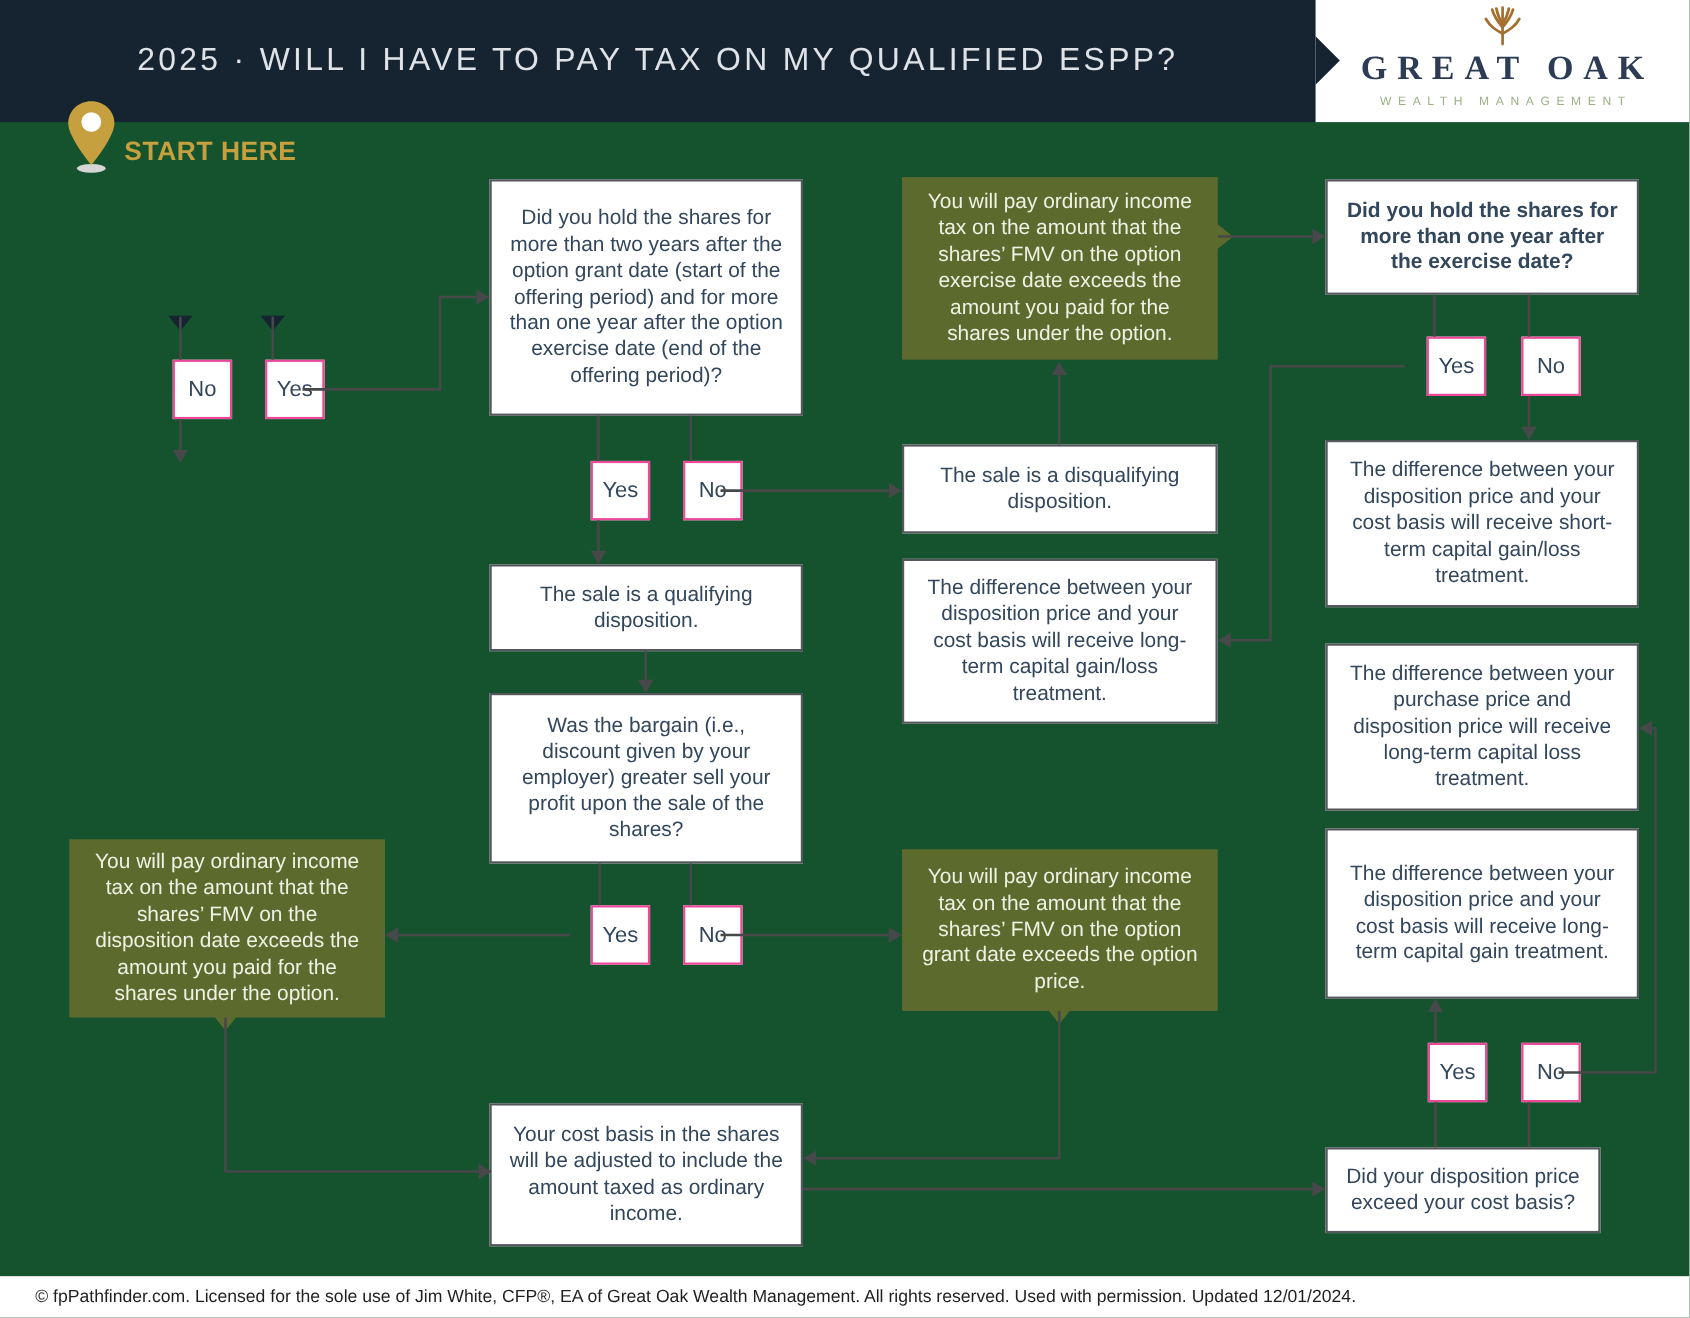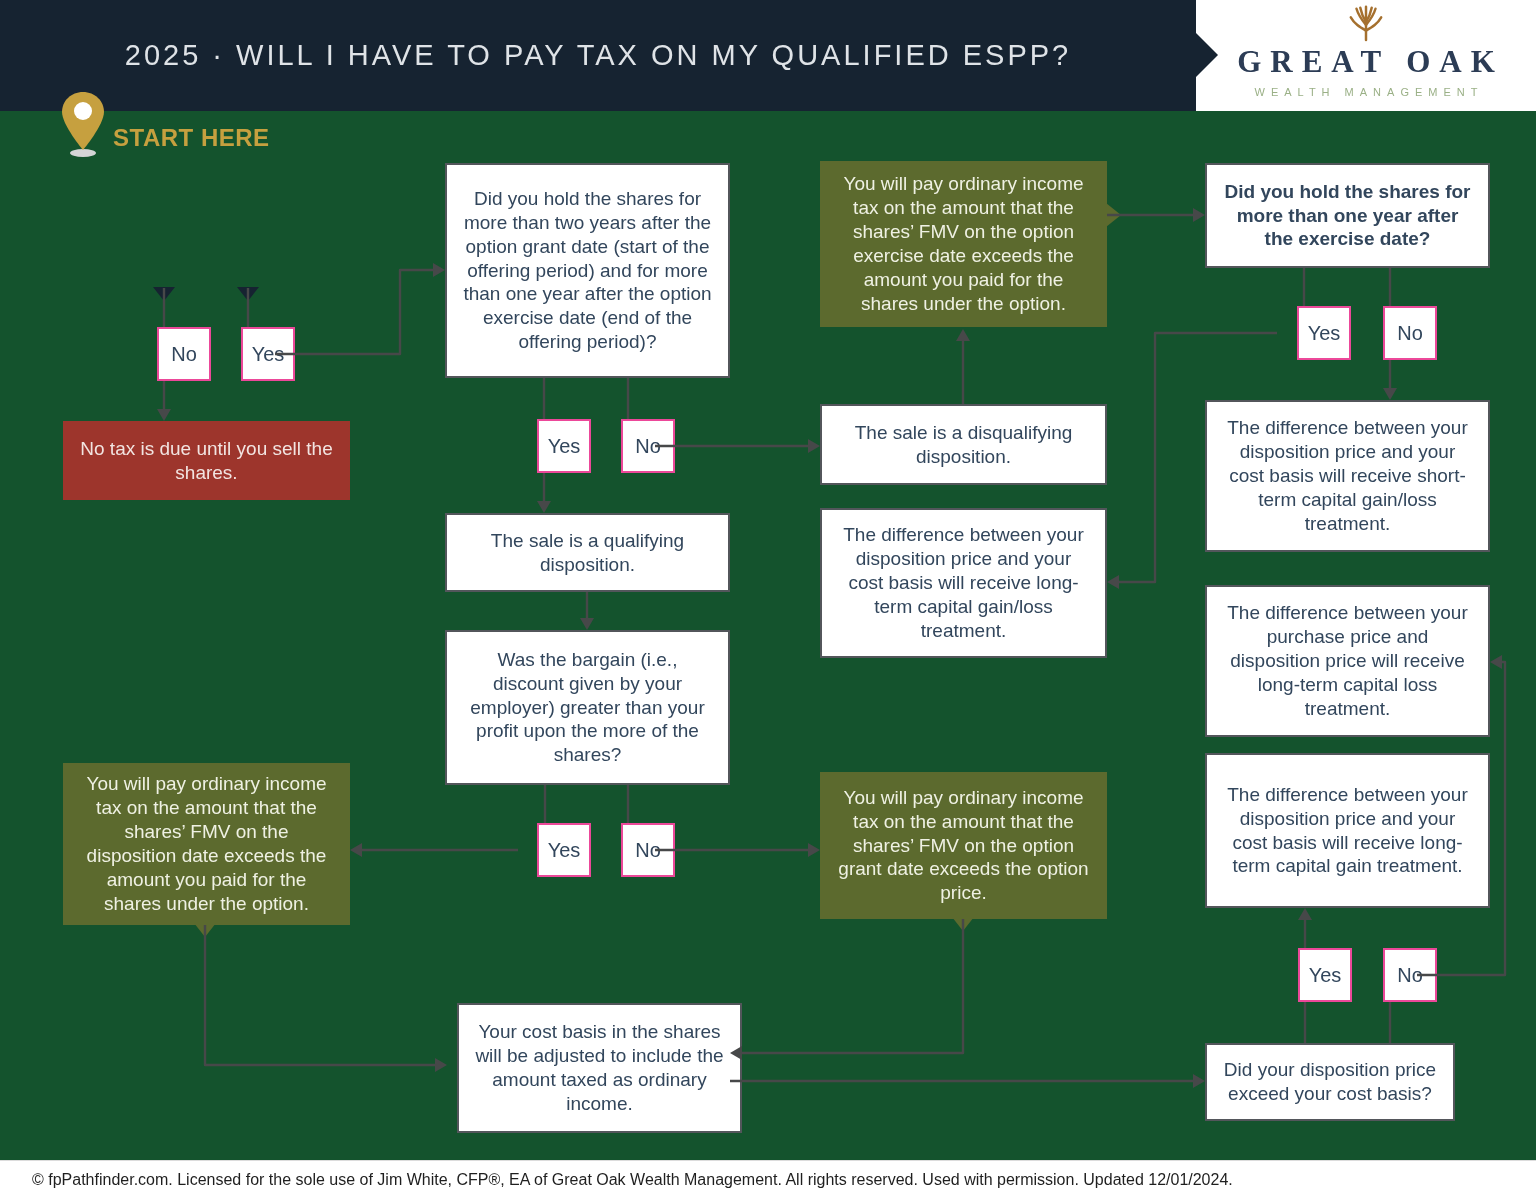--- a/index.html
+++ b/index.html
@@ -70,45 +70,44 @@
 
   <svg class="start-pin" width="50" height="72" viewBox="0 0 50 72">
     <ellipse cx="25" cy="63" rx="13" ry="4" fill="#d5d5d6"></ellipse>
     <path d="M25,2 C13,2 4,11 4,22 C4,35 25,60 25,60 C25,60 46,35 46,22 C46,11 37,2 25,2 Z" fill="#c6a03f"></path>
     <circle cx="25" cy="21" r="9" fill="#ffffff"></circle>
   </svg>
   <div class="start-label">START HERE</div>
 
   <div class="chip" style="left:137px; top:327px;">No</div>
   <div class="chip" style="left:221px; top:327px;">Yes</div>
-  <div class="node red" style="left:63px;  top:421px;  width:287px; height:79px;">No tax is due until you sell the shares.</div>
 
   <div class="node white" style="left:445px; top:163px;  width:285px; height:215px;">Did you hold the shares for more than two years after the option grant date (start of the offering period) and for more than one year after the option exercise date (end of the offering period)?</div>
   <div class="chip" style="left:517px; top:419px;">Yes</div>
   <div class="chip" style="left:601px; top:419px;">No</div>
 
   <div class="node olive" style="left:820px; top:161px;  width:287px; height:166px;">You will pay ordinary income tax on the amount that the shares’ FMV on the option exercise date exceeds the amount you paid for the shares under the option.</div>
   <div class="node white" style="left:820px; top:404px;  width:287px; height:81px;">The sale is a disqualifying disposition.</div>
 
   <div class="node white" style="left:1205px;top:163px;  width:285px; height:105px;font-weight:bold;">Did you hold the shares for more than one year after the exercise date?</div>
   <div class="chip" style="left:1277px;top:306px;">Yes</div>
   <div class="chip" style="left:1363px;top:306px;">No</div>
   <div class="node white" style="left:1205px;top:400px;  width:285px; height:152px;">The difference between your disposition price and your cost basis will receive short-term capital gain/loss treatment.</div>
 
   <div class="node white" style="left:820px; top:508px;  width:287px; height:150px;">The difference between your disposition price and your cost basis will receive long-term capital gain/loss treatment.</div>
 
   <div class="node white" style="left:445px; top:513px;  width:285px; height:79px;">The sale is a qualifying disposition.</div>
-  <div class="node white" style="left:445px; top:630px;  width:285px; height:155px;">Was the bargain (i.e., discount given by your employer) greater than your profit upon the more of the shares?</div>
+  <div class="node white" style="left:445px; top:630px;  width:285px; height:155px;">Was the bargain (i.e., discount given by your employer) greater sell your profit upon the sale of the shares?</div>
   <div class="chip" style="left:517px; top:823px;">Yes</div>
   <div class="chip" style="left:601px; top:823px;">No</div>
 
   <div class="node olive" style="left:63px;  top:763px;  width:287px; height:162px;">You will pay ordinary income tax on the amount that the shares’ FMV on the disposition date exceeds the amount you paid for the shares under the option.</div>
   <div class="node olive" style="left:820px; top:772px;  width:287px; height:147px;">You will pay ordinary income tax on the amount that the shares’ FMV on the option grant date exceeds the option price.</div>
 
-  <div class="node white" style="left:445px; top:1003px; width:285px; height:130px;margin-left:12px;">Your cost basis in the shares will be adjusted to include the amount taxed as ordinary income.</div>
+  <div class="node white" style="left:445px; top:1003px; width:285px; height:130px;">Your cost basis in the shares will be adjusted to include the amount taxed as ordinary income.</div>
 
   <div class="node white" style="left:1205px;top:585px;  width:285px; height:152px;">The difference between your purchase price and disposition price will receive long-term capital loss treatment.</div>
   <div class="node white" style="left:1205px;top:753px;  width:285px; height:155px;">The difference between your disposition price and your cost basis will receive long-term capital gain treatment.</div>
   <div class="chip" style="left:1278px;top:948px;">Yes</div>
   <div class="chip" style="left:1363px;top:948px;">No</div>
   <div class="node white" style="left:1205px;top:1043px; width:250px; height:78px;">Did your disposition price exceed your cost basis?</div>
 
   <svg class="wires" width="1536" height="1198" viewBox="0 0 1536 1198">
 
     <polygon points="153,287 175,287 164,301" fill="#162331"></polygon>

